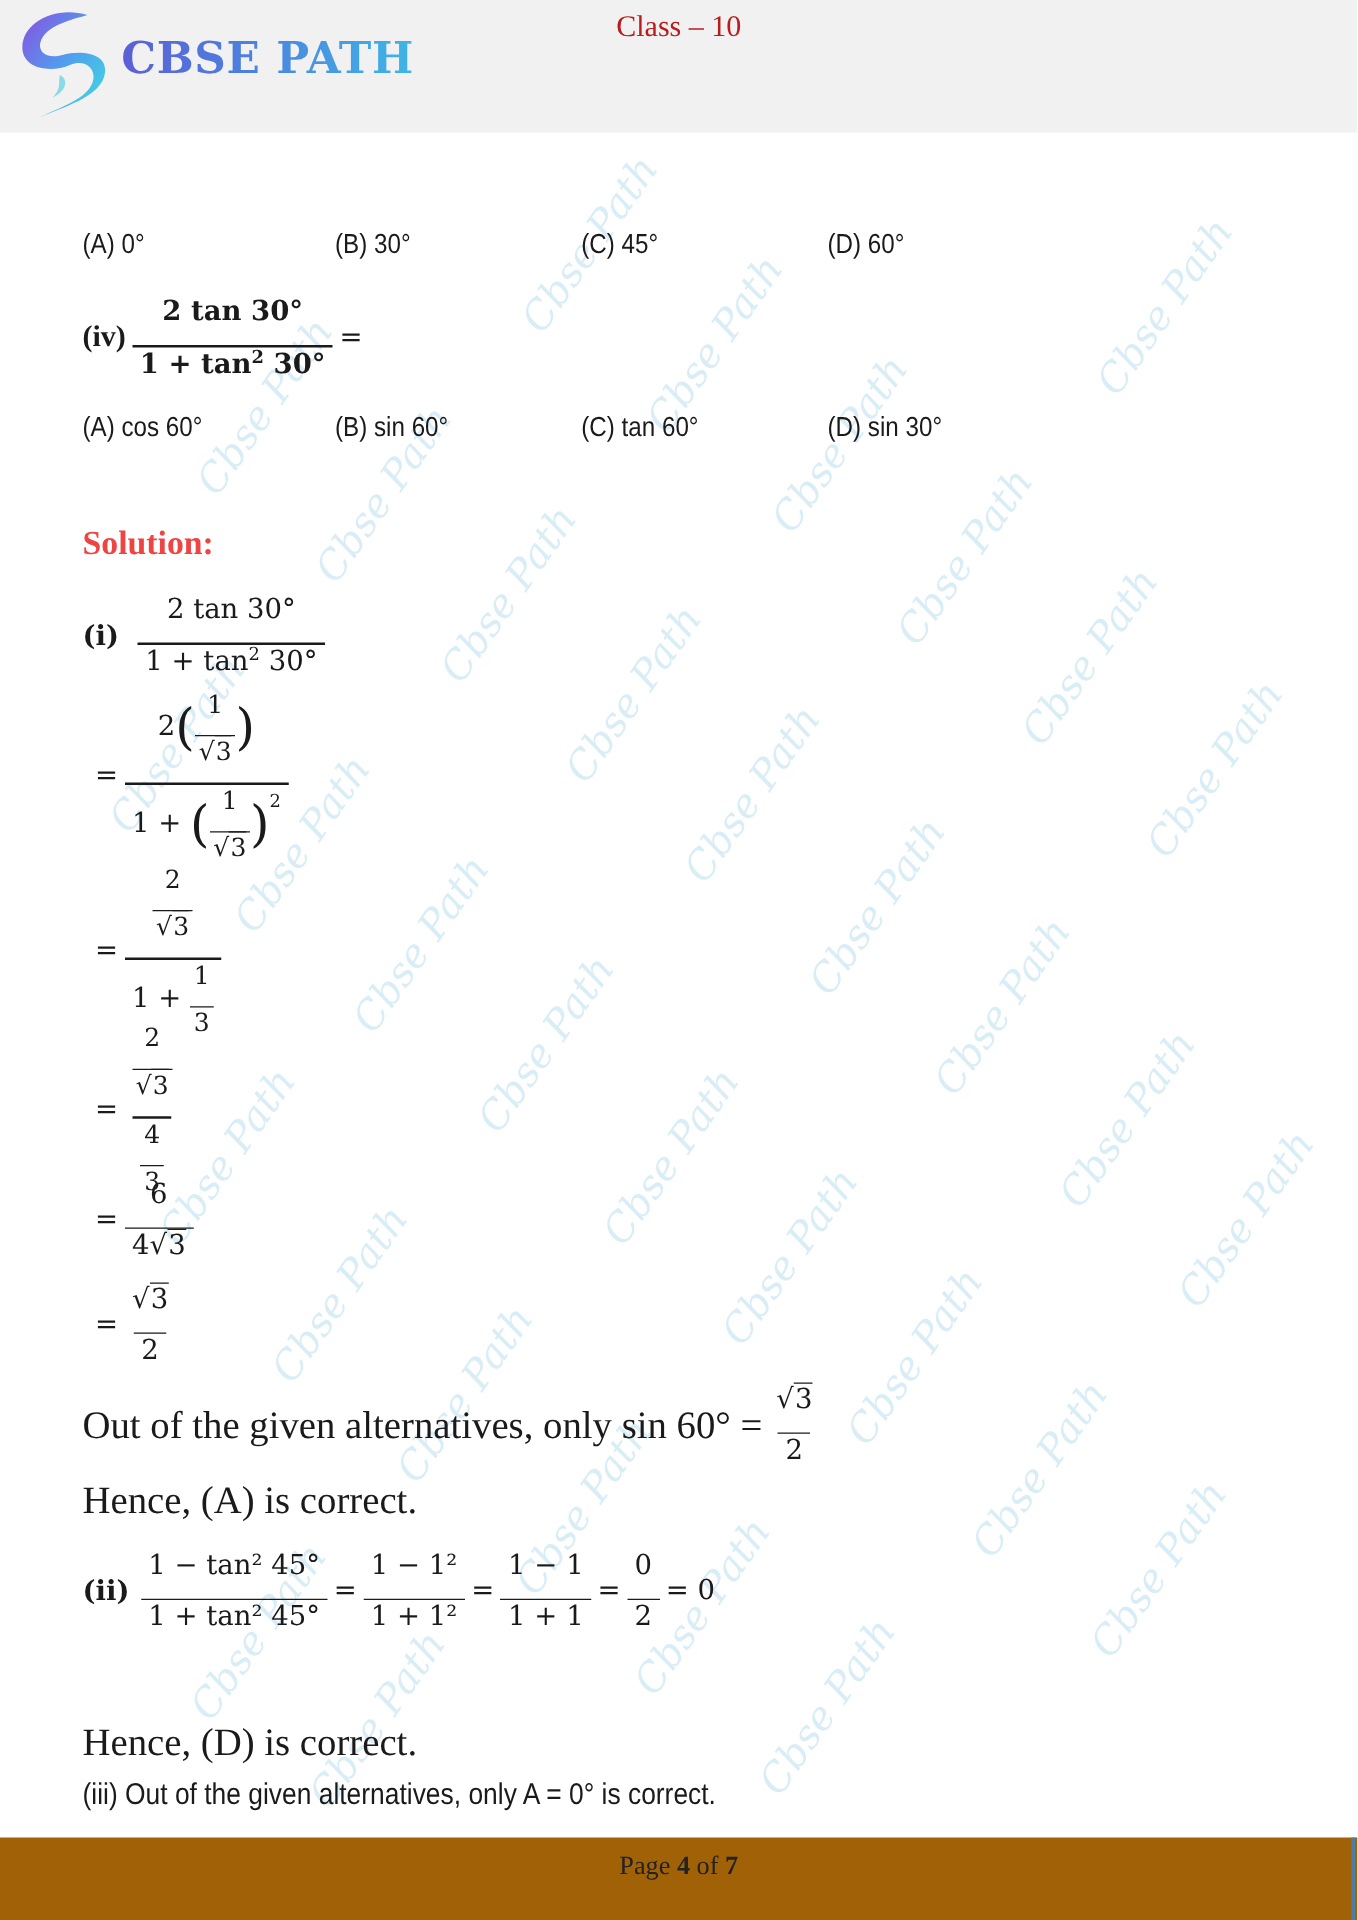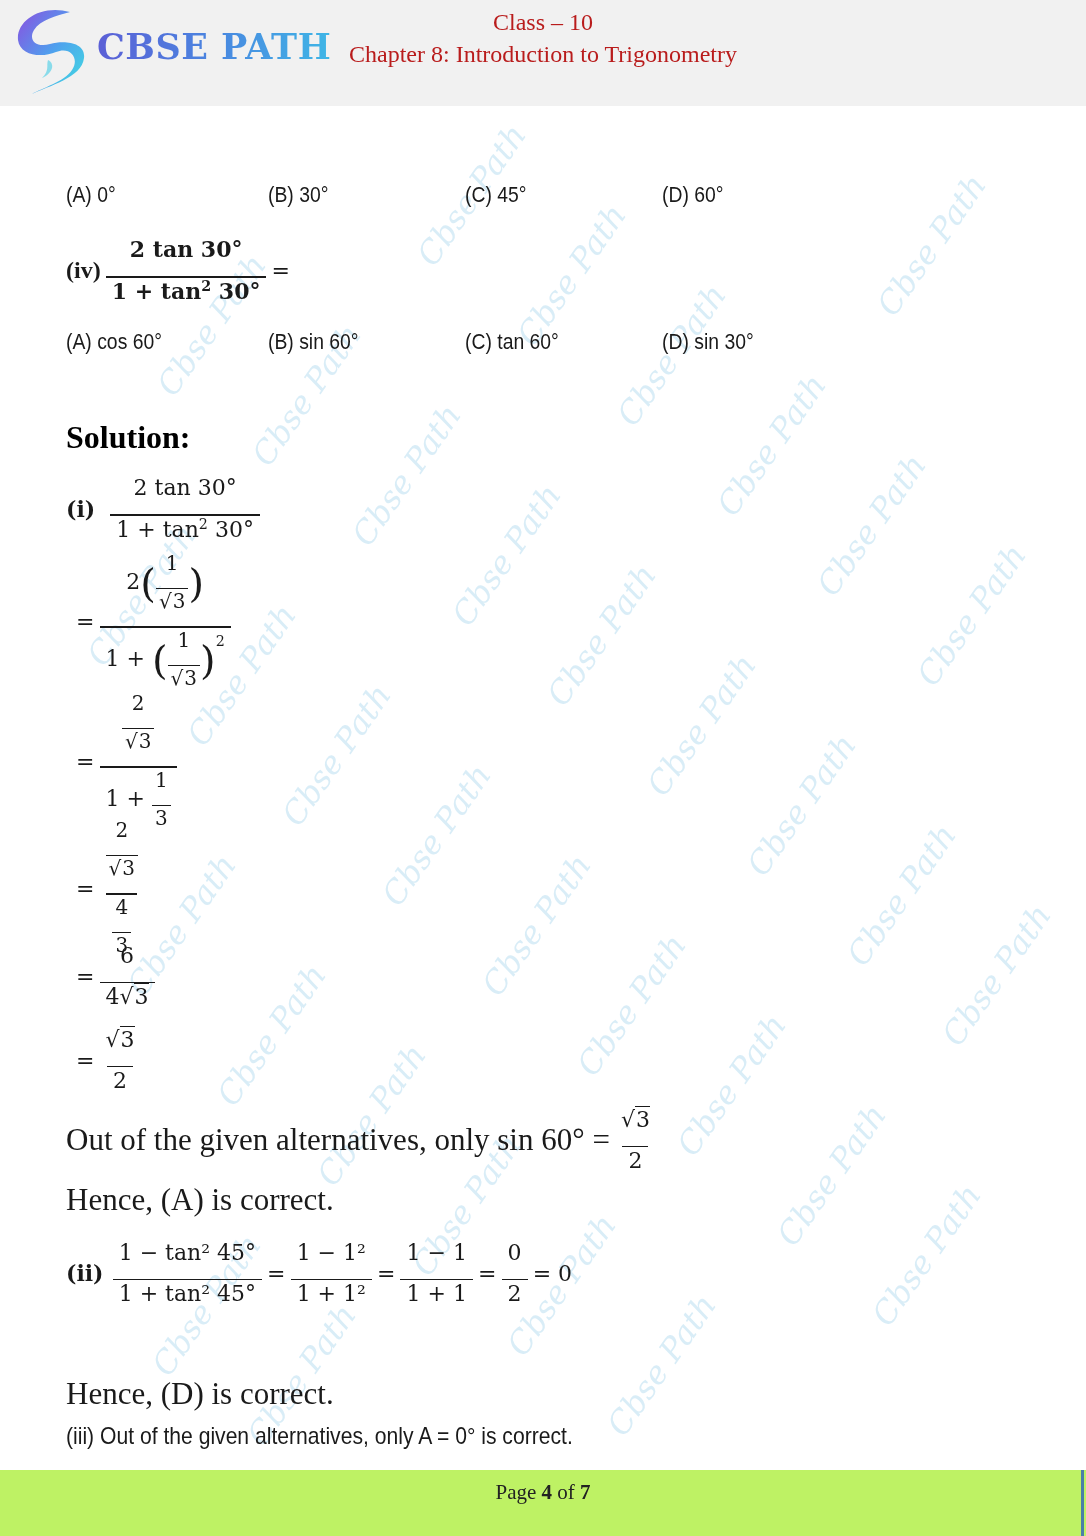--- a/index.html
+++ b/index.html
@@ -20,36 +20,36 @@
   }
   .header-titles {
     position: absolute; left: 300px; top: 6px; width: 486px; text-align: center;
     font-family: "Liberation Serif", serif; font-size: 24px; line-height: 32px; color: #b91c1c;
   }
   .header-titles div { white-space: nowrap; }
 
   .content { position: absolute; left: 0; top: 106px; width: 1086px; height: 1364px; }
 
   .footer {
-    position: absolute; left: 0; top: 1470px; width: 1086px; height: 66px; background: #bef264;
+    position: absolute; left: 0; top: 1470px; width: 1086px; height: 66px; background: #a16207;
   }
   .footer-text {
     position: absolute; left: 0; width: 1086px; top: 10px; text-align: center;
     font-family: "Liberation Serif", serif; font-size: 21px; color: #222;
   }
   .footer-text b { font-weight: bold; }
   .scroll-indicator { position: absolute; left: 1081px; top: 1470px; width: 3px; height: 66px; background: #4a7fa8; }
 
   .abs { position: absolute; white-space: nowrap; }
   .q { font-family: "Liberation Serif", serif; font-weight: bold; font-size: 24px; }
   .opt { font-family: "Liberation Sans", sans-serif; font-size: 22px; transform: scaleX(0.88); transform-origin: left; }
   .m { font-family: "DejaVu Serif", serif; font-size: 22px; }
   .mb { font-family: "DejaVu Serif", serif; font-size: 22px; font-weight: bold; }
   .txt { font-family: "Liberation Serif", serif; font-size: 31px; }
-  .solution { font-family: "Liberation Serif", serif; font-weight: bold; font-size: 32px; color: #000000; }
+  .solution { font-family: "Liberation Serif", serif; font-weight: bold; font-size: 27px; color: #ef4444; }
 
   .frac { display: inline-flex; flex-direction: column; align-items: center; vertical-align: middle; }
   .frac > .num { padding: 0 6px; line-height: 1.25; }
   .frac > .den { padding: 0 6px; line-height: 1.25; border-top: 2px solid #1a1a1a; margin-top: 12px; }
   .frac.small > .num, .frac.small > .den { font-size: 20px; padding: 0 3px; }
   .frac.thin > .den { border-top-width: 1.5px; }
   .paren { font-size: 40px; font-weight: 300; vertical-align: middle; line-height: 1; }
   .sqrt { border-top: 1.5px solid #1a1a1a; padding-left: 1px; }
   sup { font-size: 0.65em; }
 
@@ -70,21 +70,20 @@
         <stop offset="0.5" stop-color="#4fa0ee"></stop>
         <stop offset="1" stop-color="#3fe0e0"></stop>
       </linearGradient>
     </defs>
     <path d="M58 6 C30 -2 4 14 6 34 C8 50 30 52 44 46 C58 40 68 52 60 64 C52 76 30 82 20 88 C36 80 70 72 72 52 C74 36 52 34 38 38 C24 42 16 34 22 24 C28 14 44 10 58 6 Z" fill="url(#lg1)"></path>
     <path d="M36 54 C44 58 40 68 30 72 C38 64 34 60 36 54 Z" fill="#6fd6e8" opacity="0.8"></path>
   </svg>
   <div class="logo-text">CBSE PATH</div>
   <div class="header-titles">
     <div>Class – 10</div>
-    <div>Chapter 8: Introduction to Trigonometry</div>
   </div>
 </div>
 
 <div class="content">
 
   <div class="watermark" style="left:390px; top:70px;">Cbse Path</div>
   <div class="watermark" style="left:490px; top:150px;">Cbse Path</div>
   <div class="watermark" style="left:850px; top:120px;">Cbse Path</div>
   <div class="watermark" style="left:130px; top:200px;">Cbse Path</div>
   <div class="watermark" style="left:590px; top:230px;">Cbse Path</div>

